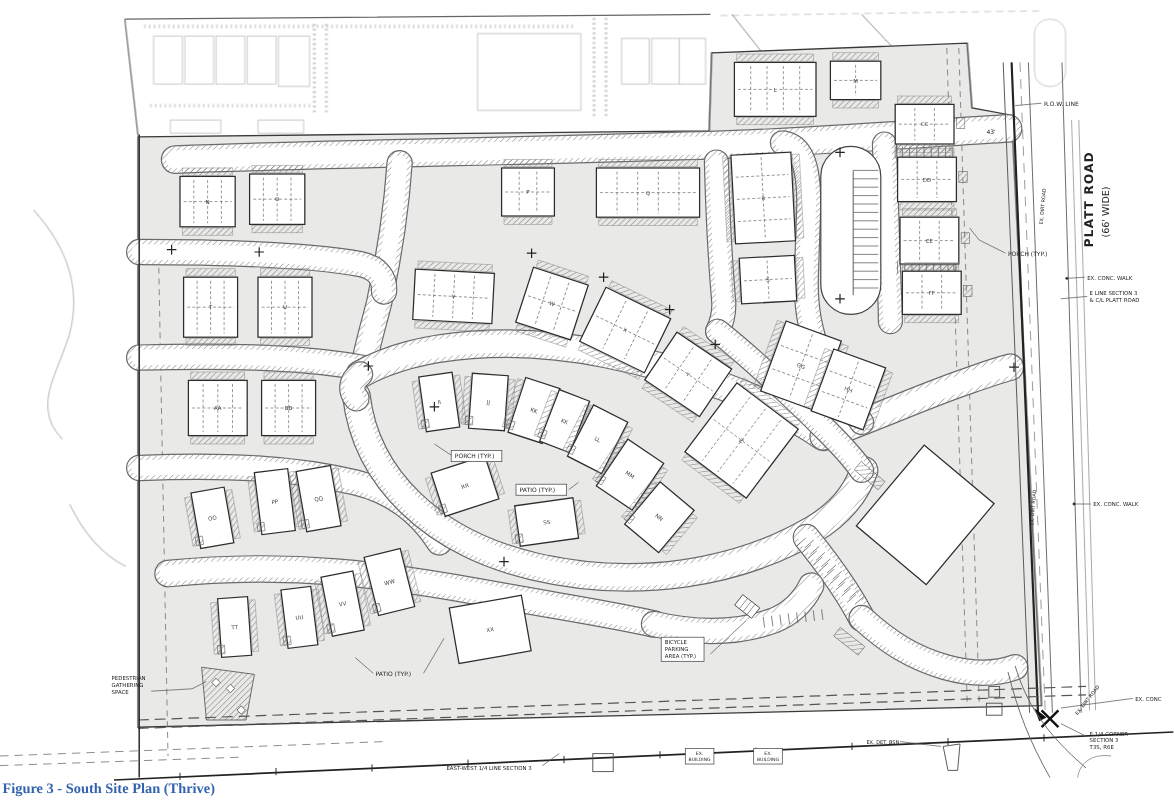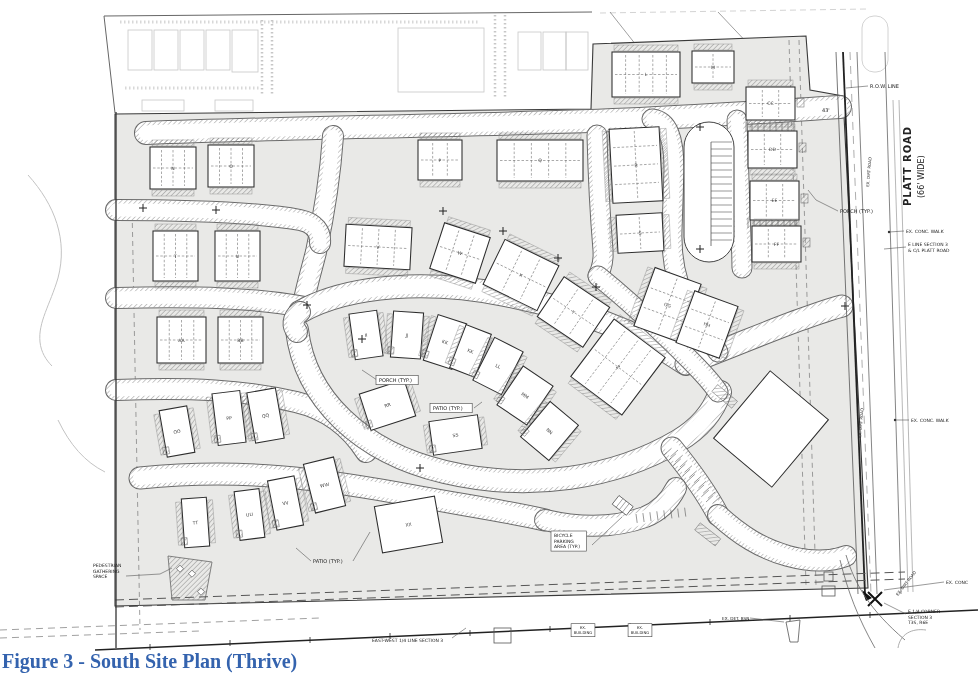--- a/index.html
+++ b/index.html
@@ -1,21 +1,21 @@
 <!DOCTYPE html>
 <html><head>
 <meta charset="utf-8">
 <style>
   html,body{margin:0;padding:0;background:#fff;}
   #page{position:relative;width:978px;height:677px;background:#fff;overflow:hidden;
         font-family:"DejaVu Sans",sans-serif;}
   #plan{position:absolute;left:0;top:0;}
   #caption{position:absolute;left:2px;top:650px;width:974px;
            font-family:"Liberation Serif",serif;font-weight:bold;
-           font-size:20px;color:#3463ae;}
+           font-size:12px;color:#3463ae;}
   text{font-family:"DejaVu Sans",sans-serif;}
 </style>
 </head>
 <body>
 
 <div id="page">
   <svg id="plan" width="978" height="652" viewBox="0 0 978 652">
     <defs>
       <pattern id="hatchP" width="3.5" height="3.5" patternUnits="userSpaceOnUse" patternTransform="rotate(45)">
         <line x1="0" y1="0" x2="0" y2="3.5" stroke="#777" stroke-width="0.8"></line>

